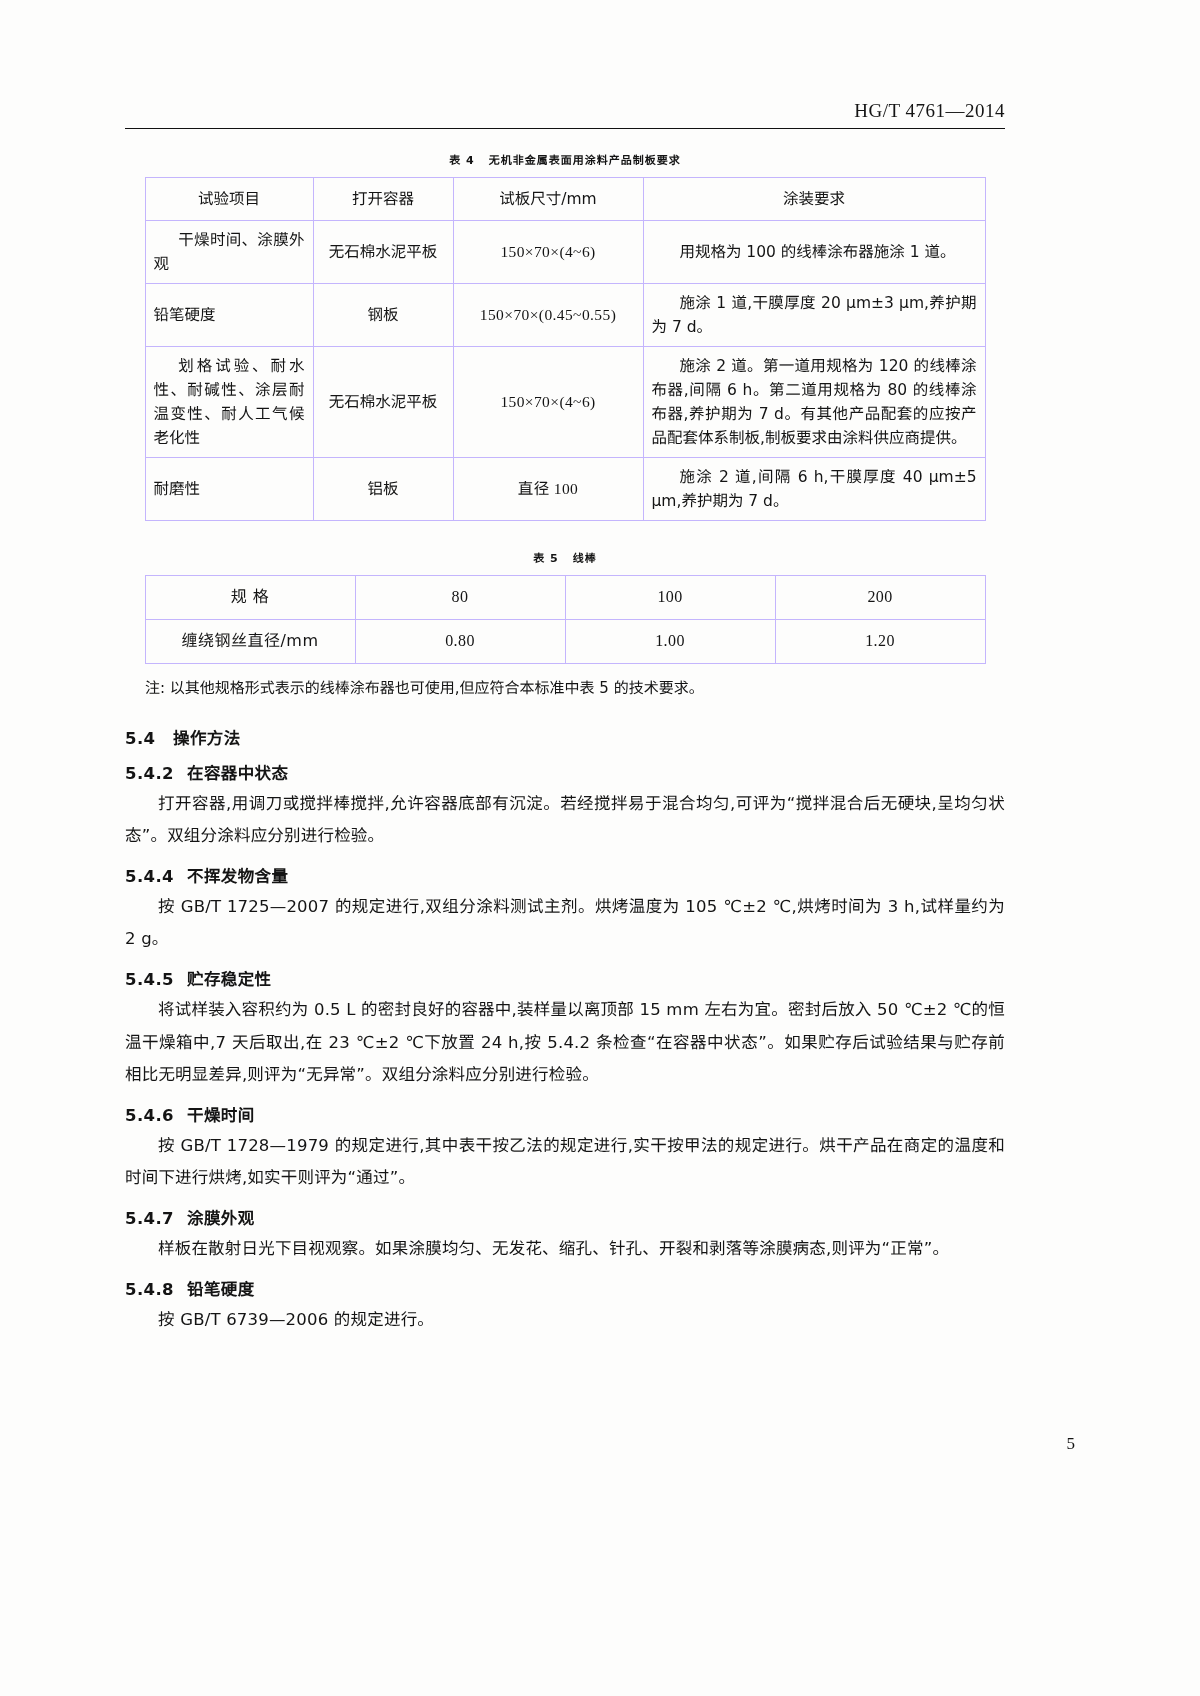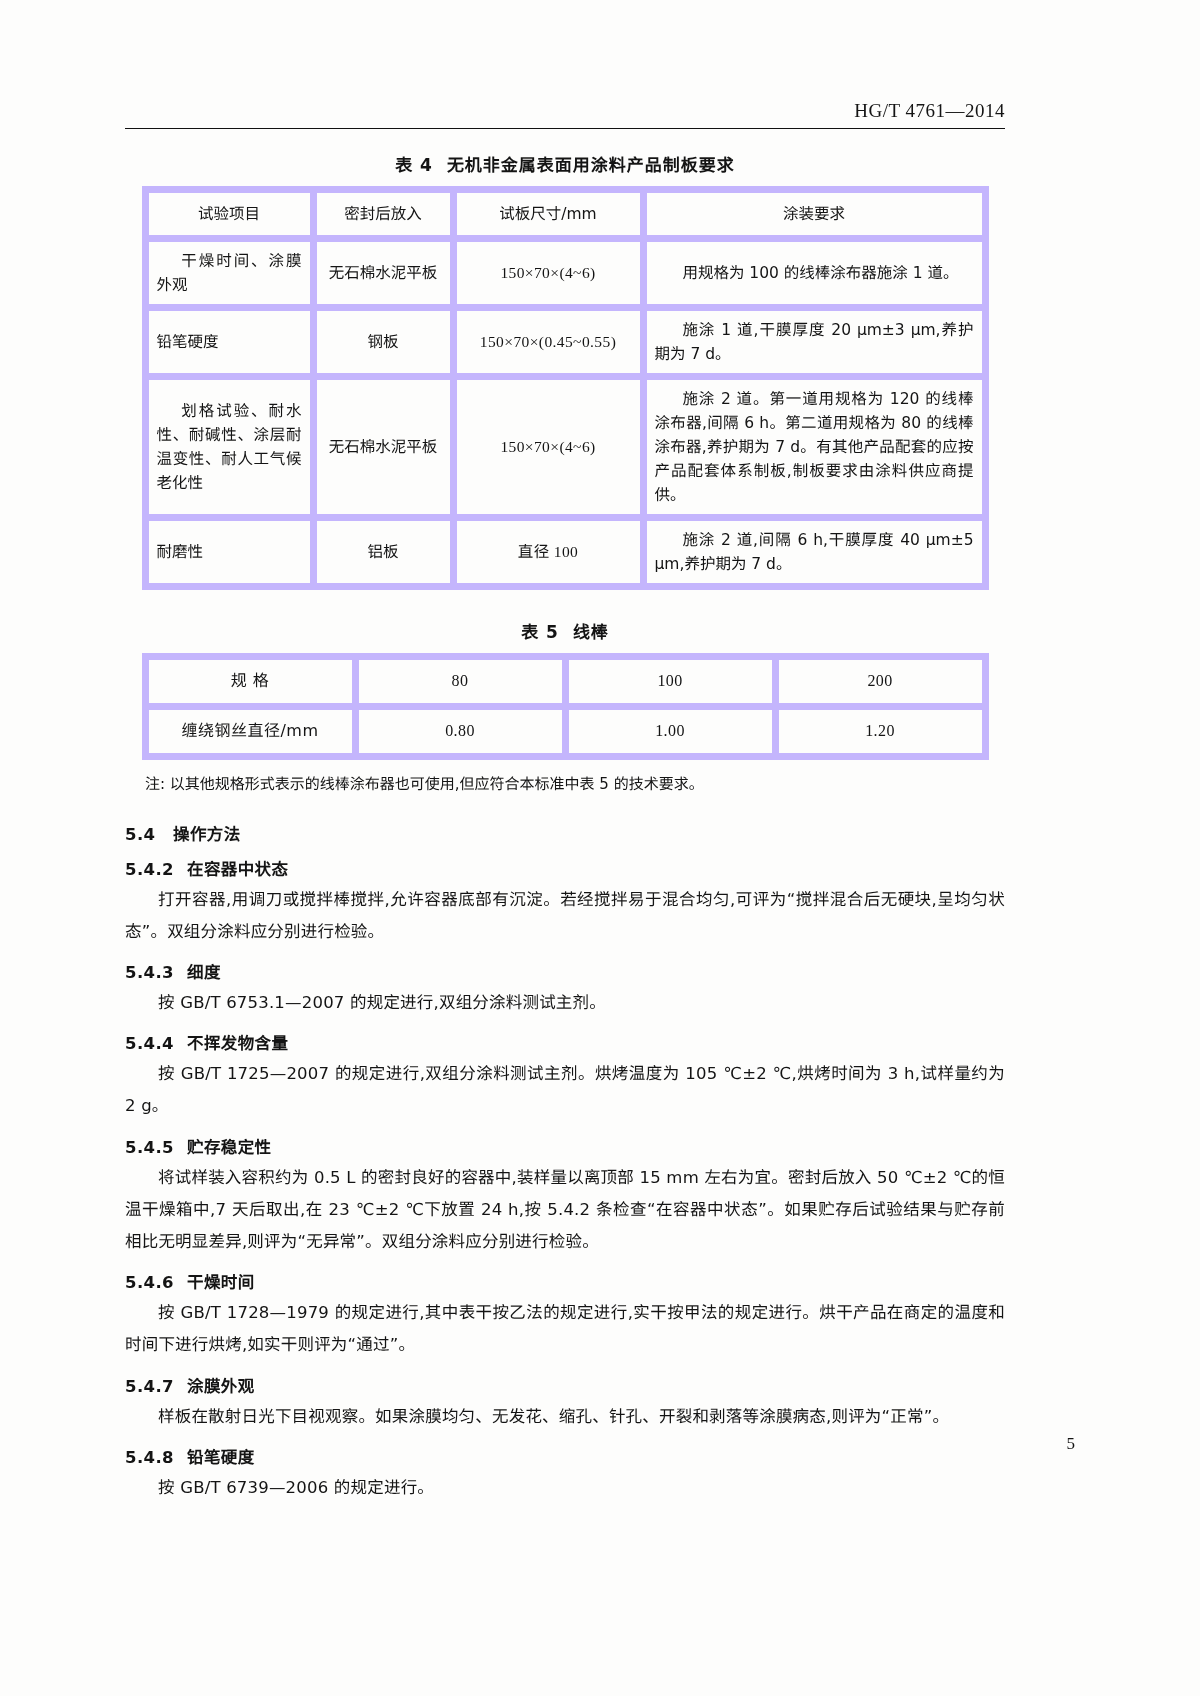--- a/index.html
+++ b/index.html
@@ -42,36 +42,36 @@
     border-bottom: 1.2px solid #111;
     width: 100%;
     margin-top: 2px;
     margin-bottom: 22px;
   }
 
   
   .table-caption {
     text-align: center;
     font-family: "DejaVu Sans", "Liberation Sans", sans-serif;
-    font-size: 17px;
+    font-size: 11px;
     font-weight: bold;
     margin: 0 0 10px 0;
     letter-spacing: 1px;
   }
   .caption-gap { display: inline-block; width: 14px; }
 
   
   table.doc-table {
     border-collapse: collapse;
     width: 840px;
     margin: 0 auto;
     table-layout: fixed;
   }
   table.doc-table td, table.doc-table th {
-    border: 7px solid #c4b5fd;
+    border: 1px solid #c4b5fd;
     font-size: 15.5px;
     font-weight: normal;
     padding: 7px 8px;
     vertical-align: middle;
     line-height: 1.55;
   }
   table.doc-table th {
     text-align: center;
     font-family: "DejaVu Sans", "Liberation Sans", sans-serif;
     font-size: 15.5px;
@@ -176,21 +176,21 @@
     <table class="doc-table">
       <colgroup>
         <col style="width:168px">
         <col style="width:140px">
         <col style="width:190px">
         <col style="width:342px">
       </colgroup>
       <thead>
         <tr>
           <th>试验项目</th>
-          <th>密封后放入</th>
+          <th>打开容器</th>
           <th>试板尺寸/mm</th>
           <th>涂装要求</th>
         </tr>
       </thead>
       <tbody>
         <tr>
           <td class="item-cell">干燥时间、涂膜外观</td>
           <td class="c-han">无石棉水泥平板</td>
           <td class="c-num">150×70×(4~6)</td>
           <td class="req-cell">用规格为 100 的线棒涂布器施涂 1 道。</td>
@@ -256,26 +256,20 @@
     </div>
 
 
     <div>
       <div class="sec-head lvl3">
         <span class="sec-num">5.4.2</span><span>在容器中状态</span>
       </div>
       <p class="para">打开容器,用调刀或搅拌棒搅拌,允许容器底部有沉淀。若经搅拌易于混合均匀,可评为“搅拌混合后无硬块,呈均匀状态”。双组分涂料应分别进行检验。</p>
     </div>
 
-    <div>
-      <div class="sec-head lvl3">
-        <span class="sec-num">5.4.3</span><span>细度</span>
-      </div>
-      <p class="para">按 GB/T 6753.1—2007 的规定进行,双组分涂料测试主剂。</p>
-    </div>
 
     <div>
       <div class="sec-head lvl3">
         <span class="sec-num">5.4.4</span><span>不挥发物含量</span>
       </div>
       <p class="para">按 GB/T 1725—2007 的规定进行,双组分涂料测试主剂。烘烤温度为 105 ℃±2 ℃,烘烤时间为 3 h,试样量约为 2 g。</p>
     </div>
 
     <div>
       <div class="sec-head lvl3">

